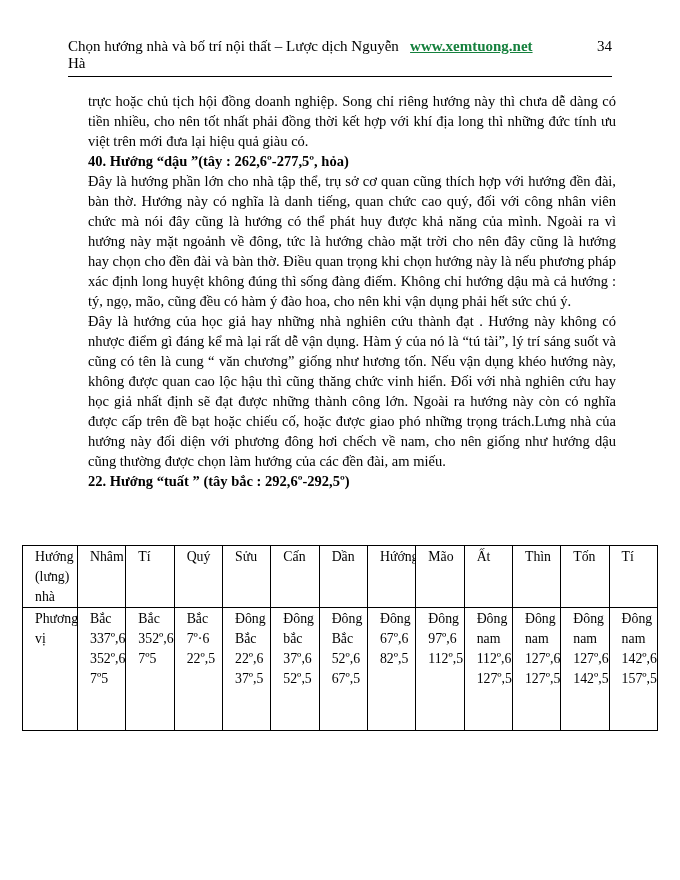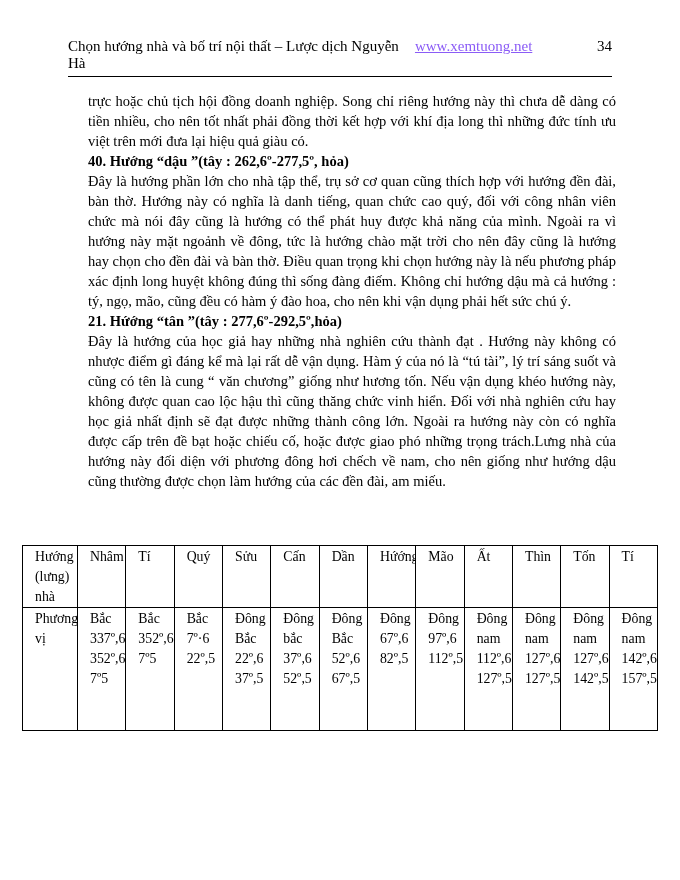--- a/index.html
+++ b/index.html
@@ -20,23 +20,24 @@
     display: flex;
     align-items: baseline;
     border-bottom: 1.5px solid #000;
     padding-bottom: 4px;
     font-size: 15px;
   }
   .page-header .title {
     flex: 1 1 auto;
   }
   .page-header .link {
-    color: #8b5cf6;
+    color: #15803d;
     text-decoration: underline;
     margin-right: 60px;
+    font-weight: bold;
   }
   .page-header .pagenum {
     width: 20px;
     text-align: right;
   }
   .body-text {
     margin: 14px 64px 0 88px;
     width: 528px;
     font-size: 14.5px;
     line-height: 20px;
@@ -77,22 +78,22 @@
 <div class="page-header">
   <span class="title">Chọn hướng nhà và bố trí nội thất – Lược dịch Nguyễn Hà</span>
   <span class="link">www.xemtuong.net</span>
   <span class="pagenum">34</span>
 </div>
 
 <div class="body-text">
   <p>trực hoặc chủ tịch hội đồng doanh nghiệp. Song chỉ riêng hướng này thì chưa dễ dàng có tiền nhiều, cho nên tốt nhất phải đồng thời kết hợp với khí địa long thì những đức tính ưu việt trên mới đưa lại hiệu quả giàu có.</p>
   <h3>40. Hướng “dậu ”(tây : 262,6º-277,5º, hỏa)</h3>
   <p>Đây là hướng phần lớn cho nhà tập thể, trụ sở cơ quan cũng thích hợp với hướng đền đài, bàn thờ. Hướng này có nghĩa là danh tiếng, quan chức cao quý, đối với công nhân viên chức mà nói đây cũng là hướng có thể phát huy được khả năng của mình. Ngoài ra vì hướng này mặt ngoảnh về đông, tức là hướng chào mặt trời cho nên đây cũng là hướng hay chọn cho đền đài và bàn thờ. Điều quan trọng khi chọn hướng này là nếu phương pháp xác định long huyệt không đúng thì sống đàng điếm. Không chỉ hướng dậu mà cả hướng : tý, ngọ, mão, cũng đều có hàm ý đào hoa, cho nên khi vận dụng phải hết sức chú ý.</p>
-  <h3>21. Hứớng “tân ”(tây : 277,6º-292,5º,hỏa)</h3>
   <p>Đây là hướng của học giả hay những nhà nghiên cứu thành đạt . Hướng này không có nhược điểm gì đáng kể mà lại rất dễ vận dụng. Hàm ý của nó là “tú tài”, lý trí sáng suốt  và cũng có tên là cung “ văn chương” giống như hương tốn. Nếu vận dụng khéo hướng này, không được quan cao lộc hậu thì cũng thăng chức vinh hiển. Đối với nhà nghiên cứu hay học giả nhất định sẽ đạt được những thành công lớn. Ngoài ra hướng này còn có nghĩa được cấp trên đề bạt hoặc chiếu cố, hoặc được giao phó những trọng trách.Lưng nhà của hướng này đối diện với phương đông hơi chếch về nam, cho nên giống như hướng dậu cũng thường được chọn làm hướng của các đền đài, am miếu.</p>
+  <h3>22. Hướng “tuất ” (tây bắc : 292,6º-292,5º)</h3>
 </div>
 
 <table class="orientation-table">
   <colgroup>
     <col style="width:55px">
     <col>
       <col>
       <col>
       <col>
       <col>

